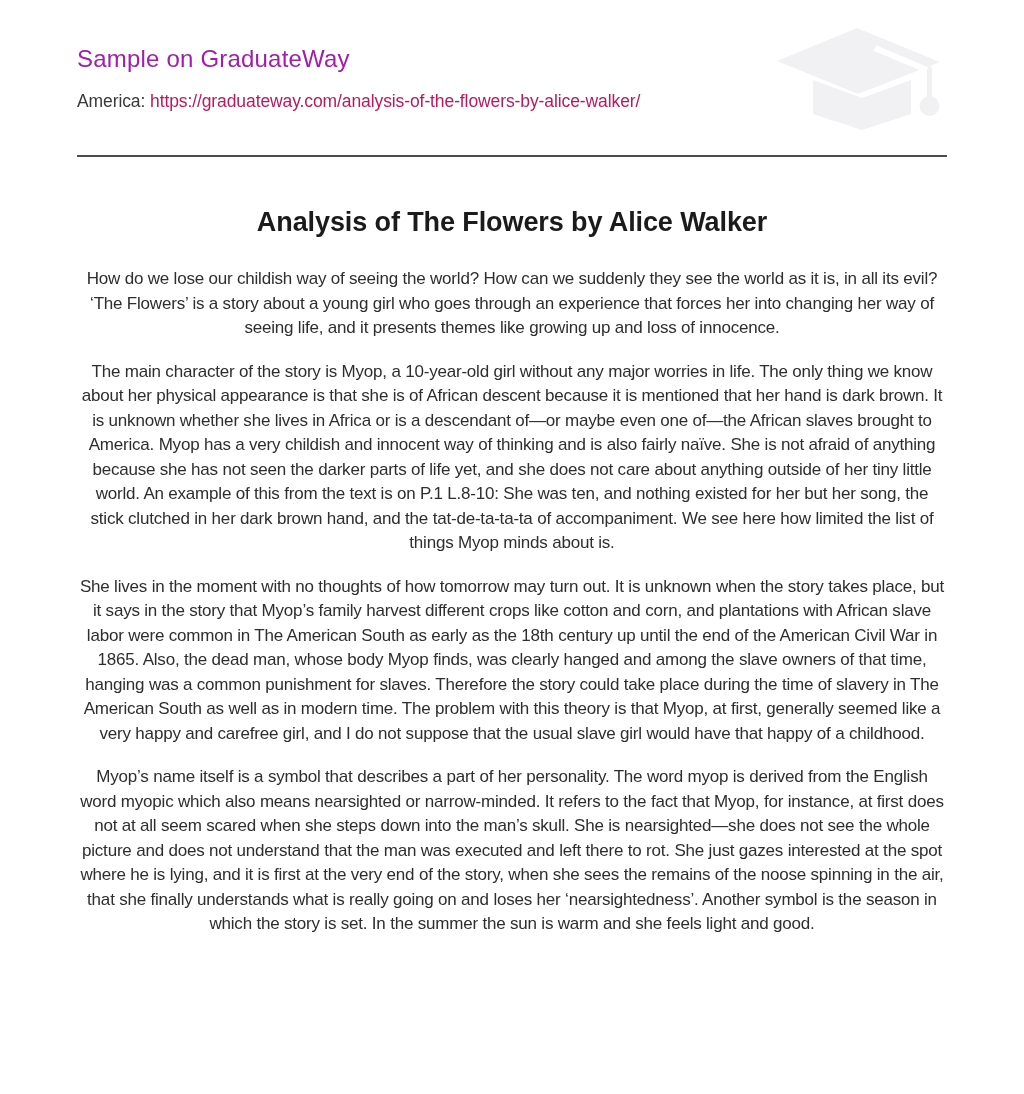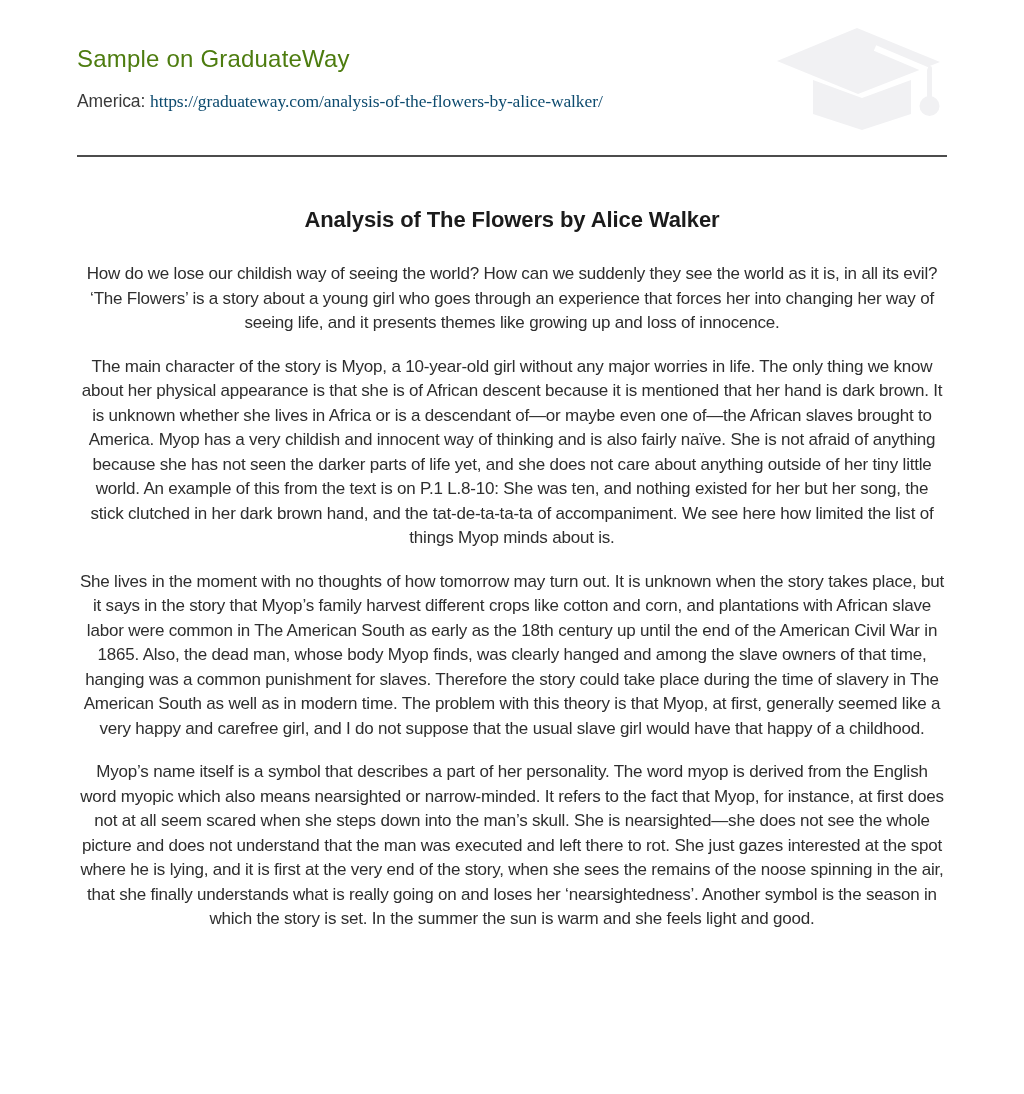--- a/index.html
+++ b/index.html
@@ -23,54 +23,53 @@
   }
   
   .header {
     position: relative;
     padding-top: 45px;
   }
   .brand-title {
     margin: 0;
     font-size: 24px;
     font-weight: 400;
-    color: #4d7c0f;
+    color: #a21caf;
     letter-spacing: 0.2px;
   }
   .source-line {
     margin: 18px 0 0 0;
     font-size: 17.5px;
     color: #3a3a3a;
     letter-spacing: -0.1px;
   }
   .source-url {
-    color: #0c4a6e;
+    color: #be185d;
     text-decoration: none;
     cursor: pointer;
-    font-family: Liberation Serif, serif;
   }
   .cap-icon {
     position: absolute;
     top: 28px;
     right: 0;
     width: 170px;
     height: 104px;
     pointer-events: none;
   }
   
   .divider {
     border: none;
     border-top: 2px solid #4c4c4c;
     margin: 43px 0 0 0;
   }
   
   .essay-title {
     margin: 50px 0 29px 0;
     text-align: center;
-    font-size: 22px;
+    font-size: 27px;
     font-weight: 700;
     color: #1b1b1b;
     letter-spacing: -0.1px;
   }
   .essay-body p {
     margin: 0 0 19px 0;
     font-size: 17px;
     line-height: 24.5px;
     color: #2e2e2e;
     letter-spacing: -0.2px;

